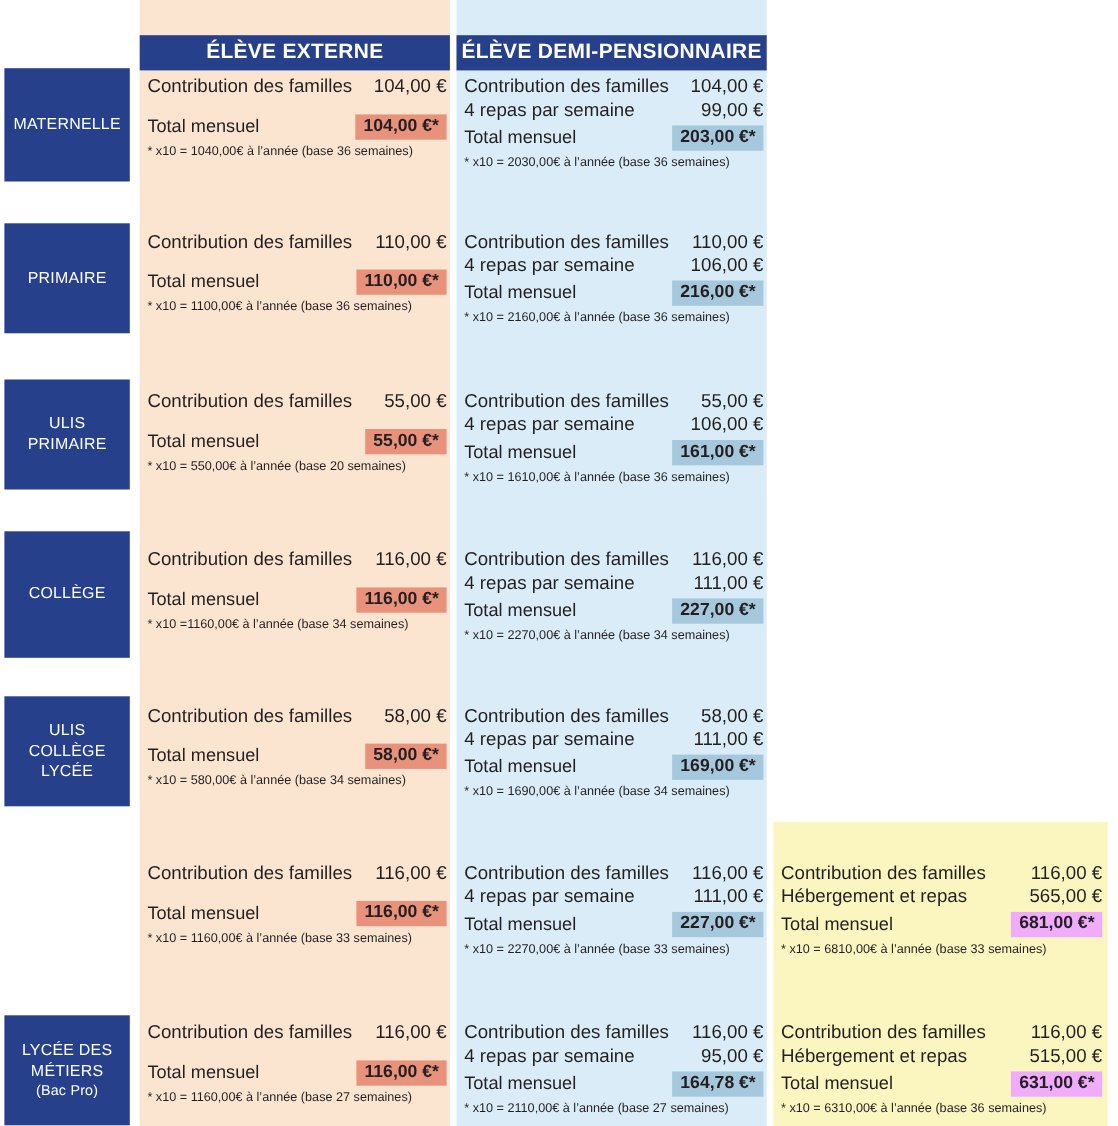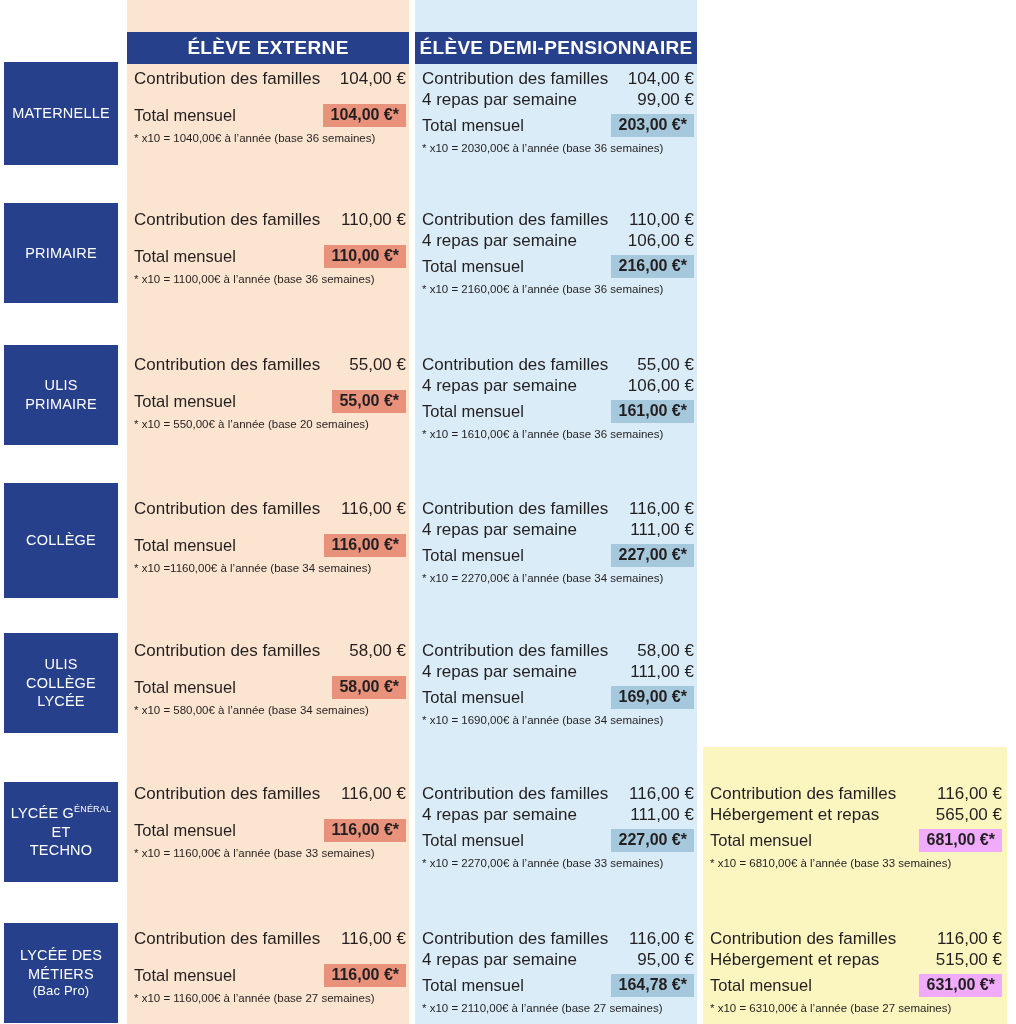--- a/index.html
+++ b/index.html
@@ -281,27 +281,20 @@
     </div>
     <div class="gap-xs"></div>
     <div class="totalline">
       <span>Total mensuel</span>
       <span class="badge steel">169,00 €*</span>
     </div>
     <div class="gap-xs"></div>
     <div class="note">* x10 = 1690,00€ à l’année (base 34 semaines)</div>
   </div>
 
-  <div class="rowlabel" style="top:782px;height:100px;">
-    <span>
-      <span>LYCÉE G</span><span class="sup">ÉNÉRAL</span><br>
-      <span>ET</span><br>
-      <span>TECHNO</span>
-    </span>
-  </div>
 
   <div class="cell externe" style="top:783px;">
     <div class="line">
       <span>Contribution des familles</span>
       <span class="amt">116,00 €</span>
     </div>
     <div class="gap-sm"></div>
     <div class="totalline">
       <span>Total mensuel</span>
       <span class="badge salmon">116,00 €*</span>
@@ -394,16 +387,16 @@
     <div class="line">
       <span>Hébergement et repas</span>
       <span class="amt">515,00 €</span>
     </div>
     <div class="gap-xs"></div>
     <div class="totalline">
       <span>Total mensuel</span>
       <span class="badge yellow">631,00 €*</span>
     </div>
     <div class="gap-xs"></div>
-    <div class="note">* x10 = 6310,00€ à l’année (base 27 semaines)</div>
+    <div class="note">* x10 = 6310,00€ à l’année (base 36 semaines)</div>
   </div>
 
 </div>
 
 </body></html>

